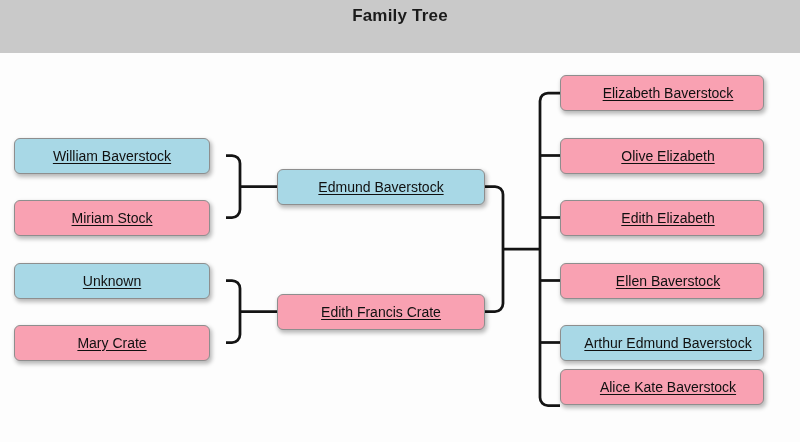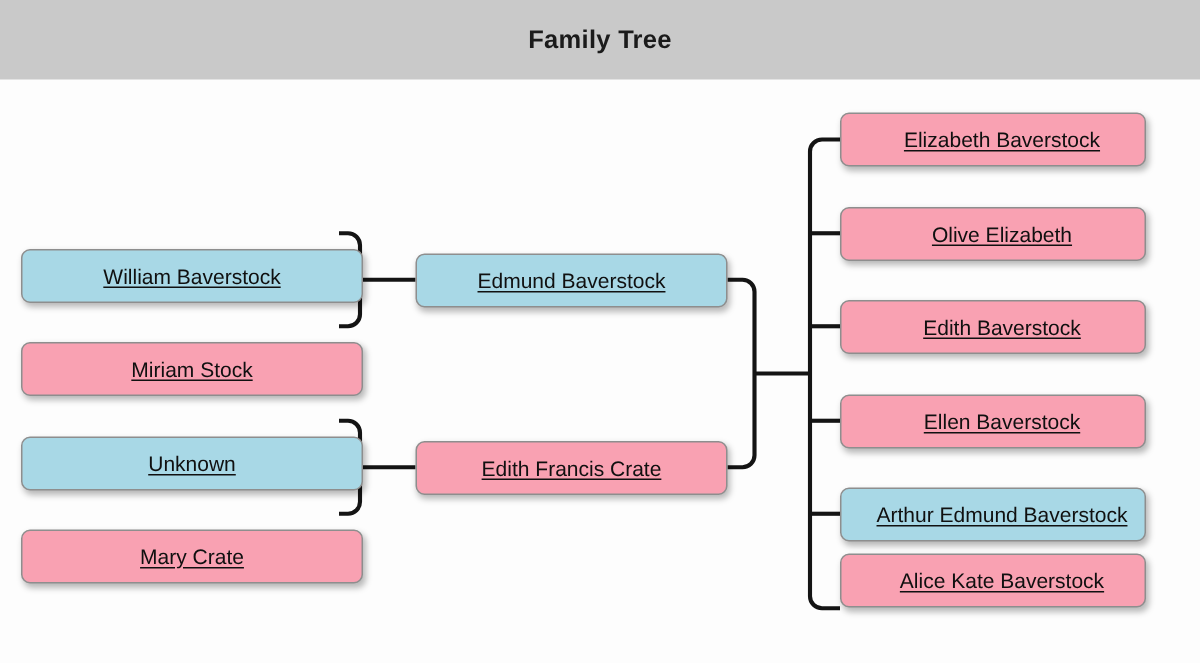--- a/index.html
+++ b/index.html
@@ -12,21 +12,21 @@
     background:#fdfdfd;
     overflow:hidden;
   }
 
   .header {
     position:absolute; left:0; top:0;
     width:800px; height:53px;
     background:var(--headerBg, #c9c9c9);
   }
   .header .title {
-    padding-top:17px;
+    padding-top:6px;
     text-align:center;
     font-size:17px;
     font-weight:bold;
     color:#1b1b1b;
     letter-spacing:.2px;
   }
 
   svg.wires { position:absolute; left:0; top:0; display:block; }
   svg.wires path {
     fill:none;
@@ -48,21 +48,21 @@
   .node[data-gender="female"] { background:var(--female, #f9a1b2); }
 
   .node .name {
     font-size:14px;
     color:#101010;
     text-decoration:underline;
     text-underline-offset:2px;
     white-space:nowrap;
   }
 
-  .col-left  { left:14px;  width:228px;margin-top:28px; }
+  .col-left  { left:14px;  width:196px; }
   .col-mid   { left:277px; width:208px; }
   .col-right { left:560px; width:204px;padding-left:12px; }
 </style>
 </head>
 <body>
 
 <div class="stage">
 
   <div class="header">
     <div class="title">Family Tree</div>
@@ -106,21 +106,21 @@
     <span class="name">Edith Francis Crate</span>
   </div>
 
   <div class="node col-right" style="top:75px" data-gender="female">
     <span class="name">Elizabeth Baverstock</span>
   </div>
   <div class="node col-right" style="top:137.5px" data-gender="female">
     <span class="name">Olive Elizabeth</span>
   </div>
   <div class="node col-right" style="top:199.5px" data-gender="female">
-    <span class="name">Edith Baverstock</span>
+    <span class="name">Edith Elizabeth</span>
   </div>
   <div class="node col-right" style="top:262.5px" data-gender="female">
     <span class="name">Ellen Baverstock</span>
   </div>
   <div class="node col-right" style="top:324.5px" data-gender="male">
     <span class="name">Arthur Edmund Baverstock</span>
   </div>
   <div class="node col-right" style="top:369px" data-gender="female">
     <span class="name">Alice Kate Baverstock</span>
   </div>

